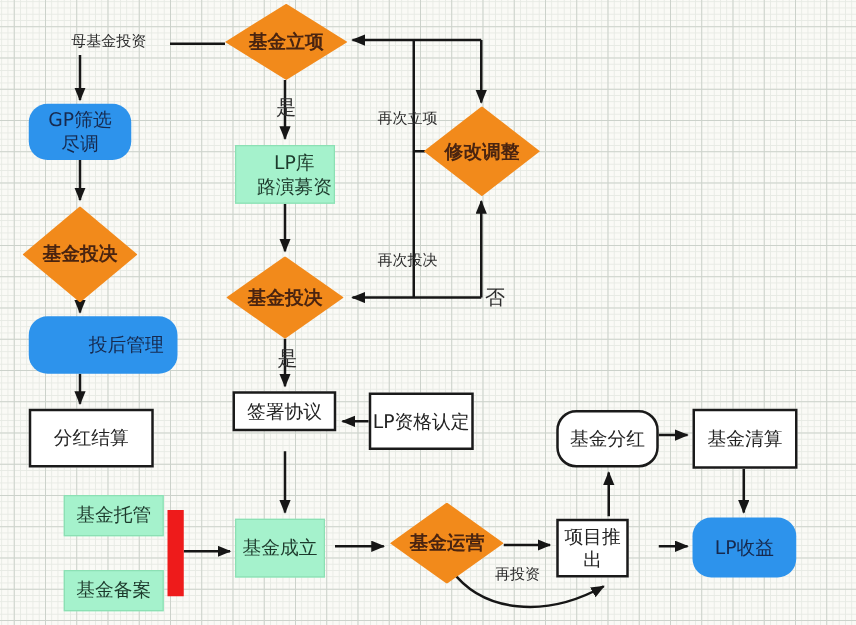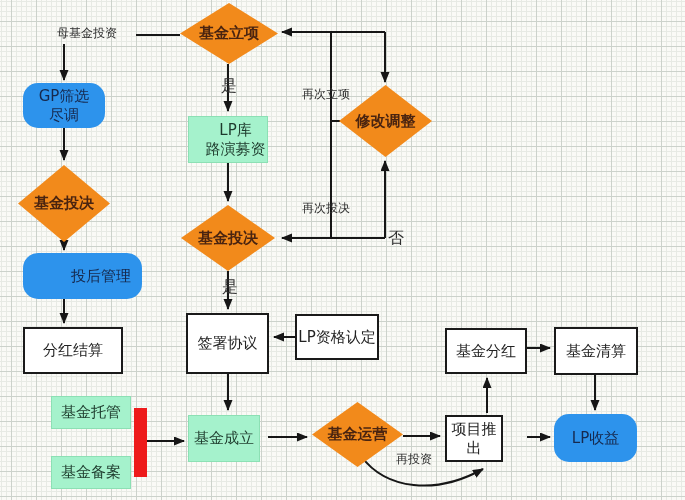--- a/index.html
+++ b/index.html
@@ -112,39 +112,39 @@
   <div class="node rect-blue" style="left:23px;top:253px;width:82px;height:46px;padding-left:37px;">
     <span>投后管理</span>
   </div>
   <div class="node rect-white" style="left:23px;top:327px;width:100px;height:47px;box-sizing:border-box;">
     <span>分红结算</span>
   </div>
   <div class="node rect-mint" style="left:188px;top:116px;width:80px;height:47px;box-sizing:border-box;padding-left:15px;">
     <span>LP库
 路演募资</span>
   </div>
-  <div class="node rect-white" style="left:186px;top:313px;width:83px;height:61px;box-sizing:border-box;">
+  <div class="node rect-white" style="left:186px;top:313px;width:83px;height:32px;box-sizing:border-box;">
     <span>签署协议</span>
   </div>
   <div class="node rect-white" style="left:295px;top:314px;width:84px;height:46px;box-sizing:border-box;">
     <span>LP资格认定</span>
   </div>
   <div class="node rect-mint" style="left:51px;top:396px;width:80px;height:33px;box-sizing:border-box;">
     <span>基金托管</span>
   </div>
   <div class="node rect-mint" style="left:51px;top:456px;width:80px;height:33px;box-sizing:border-box;">
     <span>基金备案</span>
   </div>
   <div class="node rect-mint" style="left:188px;top:415px;width:72px;height:47px;box-sizing:border-box;">
     <span>基金成立</span>
   </div>
   <div class="node rect-white" style="left:445px;top:415px;width:58px;height:47px;box-sizing:border-box;">
     <span>项目推出</span>
   </div>
-  <div class="node rect-white" style="left:445px;top:328px;width:82px;height:46px;box-sizing:border-box;">
+  <div class="node rect-white" style="left:445px;top:328px;width:82px;height:46px;box-sizing:border-box;border-radius:16px;">
     <span>基金分红</span>
   </div>
   <div class="node rect-white" style="left:554px;top:327px;width:84px;height:48px;box-sizing:border-box;">
     <span>基金清算</span>
   </div>
   <div class="node rect-blue" style="left:554px;top:414px;width:83px;height:48px;">
     <span>LP收益</span>
   </div>
 
   <div class="red-bar" style="left:134px;top:408px;width:13px;height:69px;"></div>

